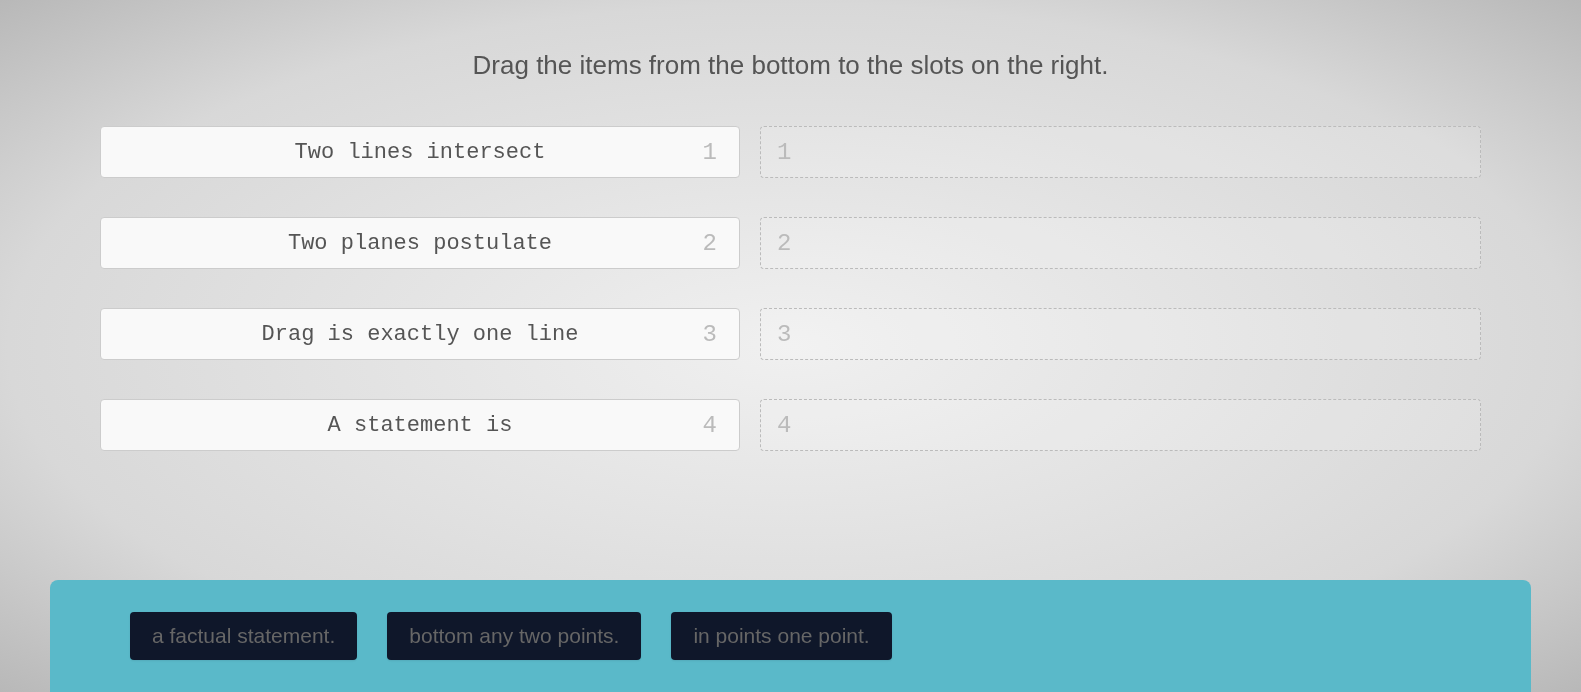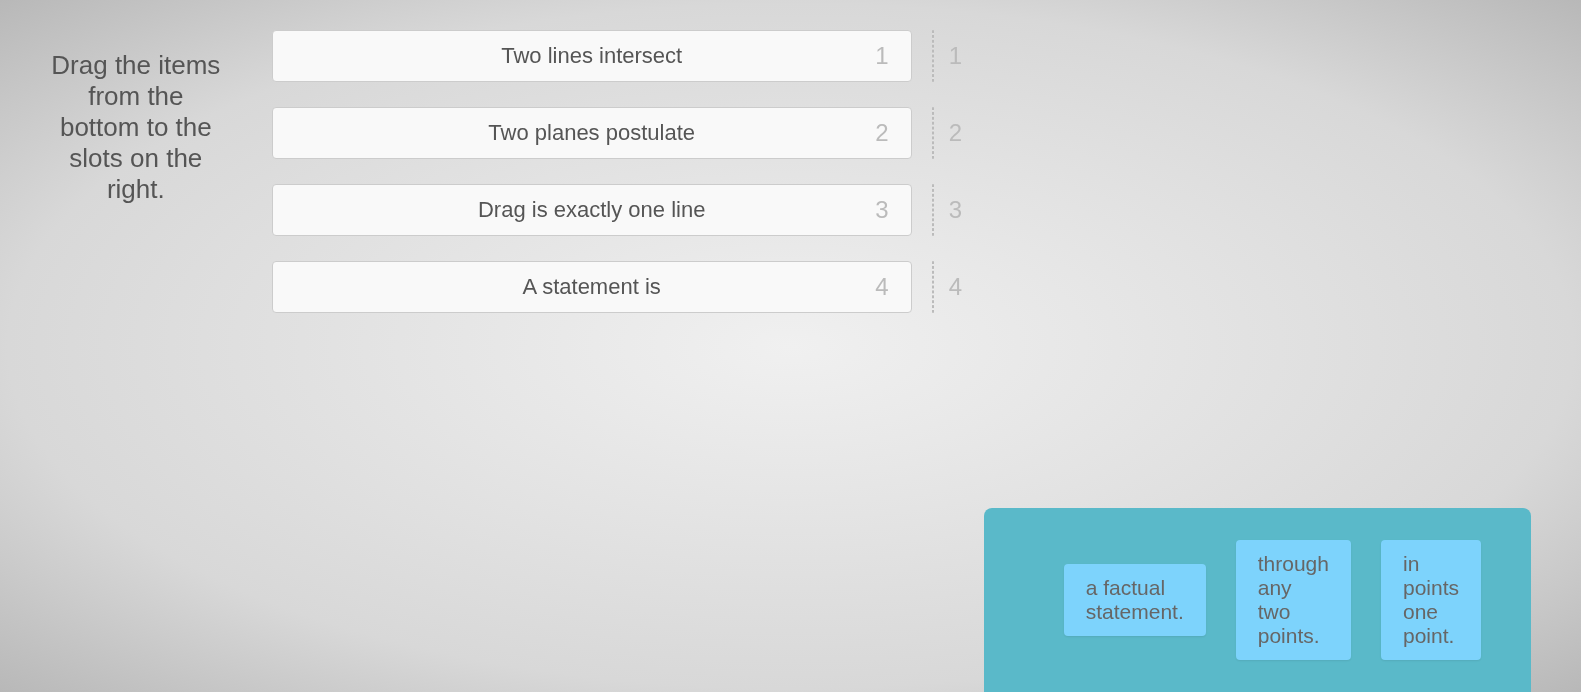--- a/index.html
+++ b/index.html
@@ -14,35 +14,36 @@
       width: 1581px;
       height: 692px;
       overflow: hidden;
       position: relative;
     }
     .container {
       width: 100%;
       height: 100%;
       padding: 30px 50px 0 50px;
       display: flex;
-      flex-direction: row;
+      flex-direction: column;
     }
     .instruction {
       text-align: center;
       font-size: 26px;
       color: #555;
       margin-bottom: 45px;
       margin-top: 20px;
     }
     .content-area {
       flex: 1;
       display: flex;
       flex-direction: column;
-      gap: 25px;
+      gap: 39px;
       padding: 0 50px;
+      font-family: Liberation Mono, monospace;
     }
     .row {
       display: flex;
       align-items: center;
       gap: 20px;
       width: 100%;
     }
     .prompt-box {
       flex: 0 0 640px;
       height: 52px;
@@ -87,21 +88,21 @@
     .draggables-tray {
       background: #5ab9c9;
       border-radius: 8px 8px 0 0;
       padding: 32px 50px 32px 80px;
       margin-top: auto;
       display: flex;
       gap: 30px;
       align-items: center;
     }
     .draggable-item {
-      background: #7dd3fc;
+      background: #0f172a;
       border-radius: 4px;
       padding: 12px 22px;
       font-size: 21px;
       color: #666;
       cursor: move;
       box-shadow: 0 1px 2px rgba(0,0,0,0.08);
     }
   </style>
 </head>
 <body>
@@ -149,17 +150,17 @@
       </div>
       <div class="slot-box">
         <span class="slot-number">4</span>
       </div>
     </div>
 
   </div>
 
   <div class="draggables-tray">
     <div class="draggable-item">a factual statement.</div>
-    <div class="draggable-item">through any two points.</div>
+    <div class="draggable-item">bottom any two points.</div>
     <div class="draggable-item">in points one point.</div>
   </div>
 
 </div>
 
 </body></html>

